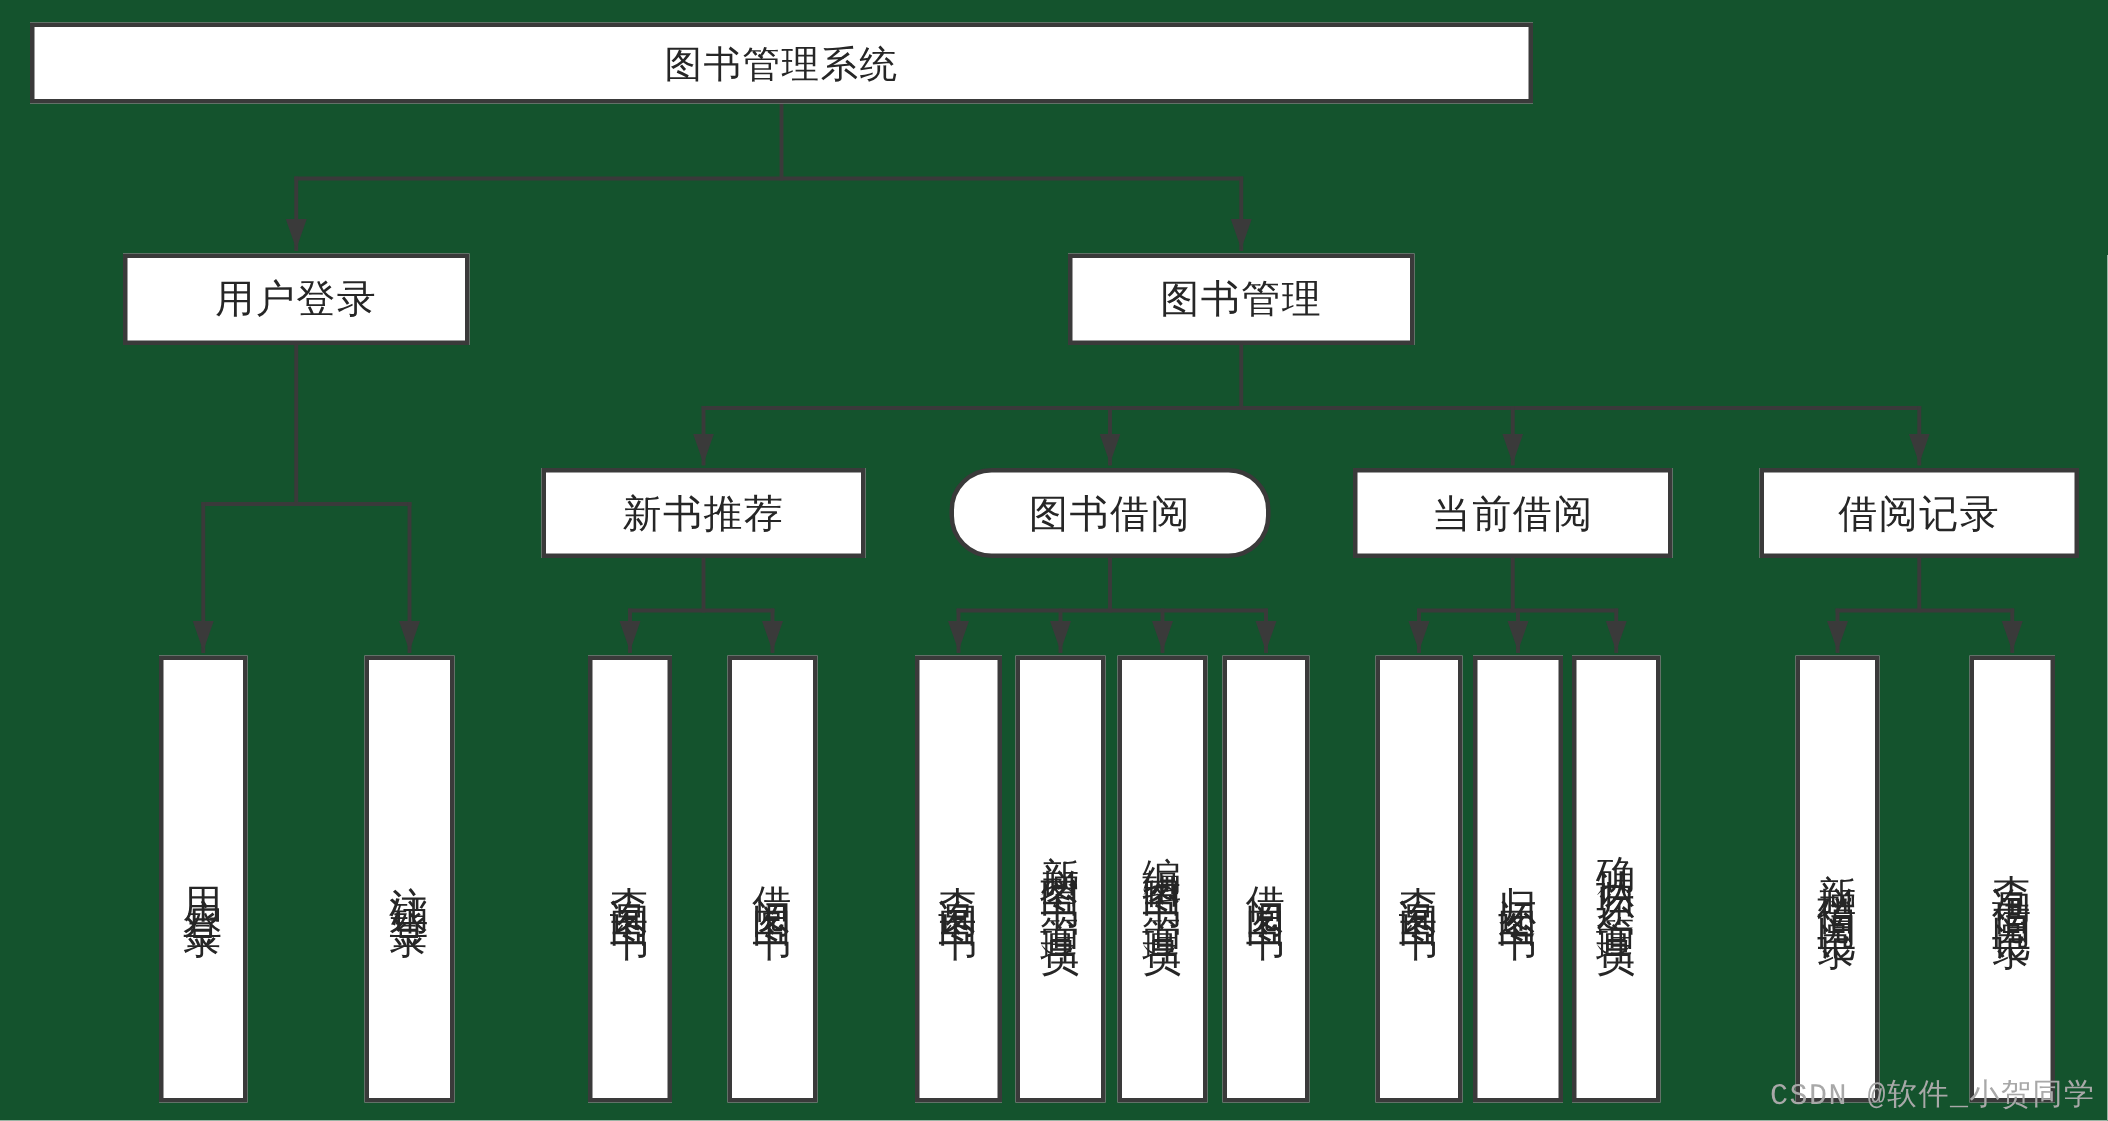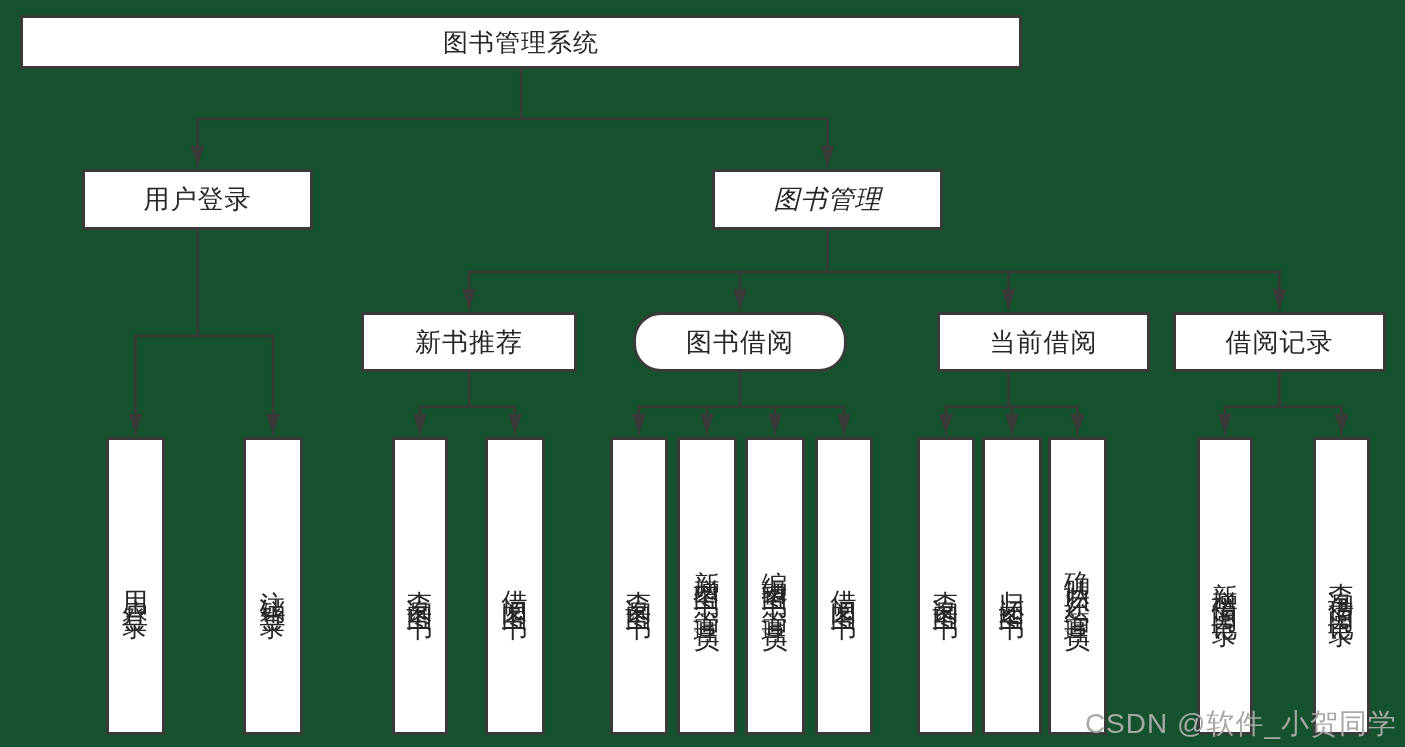--- a/index.html
+++ b/index.html
@@ -51,23 +51,24 @@
     text-orientation: mixed;
     font-size: 26px;
     line-height: 1;
     letter-spacing: 8px;
     white-space: nowrap;
   }
   .watermark {
     position: absolute;
     right: 8px;
     bottom: 4px;
-    font-size: 28px;
+    font-size: 20px;
     color: #a8a8a8;
     letter-spacing: 1px;
+    font-family: Liberation Mono, monospace;
   }
   svg line { stroke: #3a3a3a; stroke-width: 2.6; stroke-linecap: square; }
 </style>
 </head>
 <body>
 
 <div class="canvas">
 
   <svg class="connector-layer" width="1405" height="747" viewBox="0 0 1405 747" xmlns="http://www.w3.org/2000/svg">
     <defs>
@@ -131,31 +132,31 @@
     </g>
   </svg>
 
   <div class="node root" style="left:20px; top:15px; width:1002px; height:54px;">
     <span>图书管理系统</span>
   </div>
 
   <div class="node" style="left:82px; top:169px; width:231px; height:61px;">
     <span>用户登录</span>
   </div>
-  <div class="node" style="left:712px; top:169px; width:231px; height:61px;font-style:italic;">
+  <div class="node" style="left:712px; top:169px; width:231px; height:61px;">
     <span>图书管理</span>
   </div>
 
   <div class="node" style="left:361px; top:312px; width:216px; height:60px;text-align:center;">
     <span>新书推荐</span>
   </div>
   <div class="node" style="left:633px; top:312px; width:214px; height:60px;border-radius:28px;">
     <span>图书借阅</span>
   </div>
-  <div class="node" style="left:902px; top:312px; width:213px; height:60px;margin-left:35px;">
+  <div class="node" style="left:902px; top:312px; width:213px; height:60px;">
     <span>当前借阅</span>
   </div>
   <div class="node" style="left:1173px; top:312px; width:213px; height:60px;">
     <span>借阅记录</span>
   </div>
 
   <div class="vnode" style="left:106px; top:437px; width:59px; height:298px;">
     <span>用户登录</span>
   </div>
   <div class="vnode" style="left:243px; top:437px; width:60px; height:298px;">

